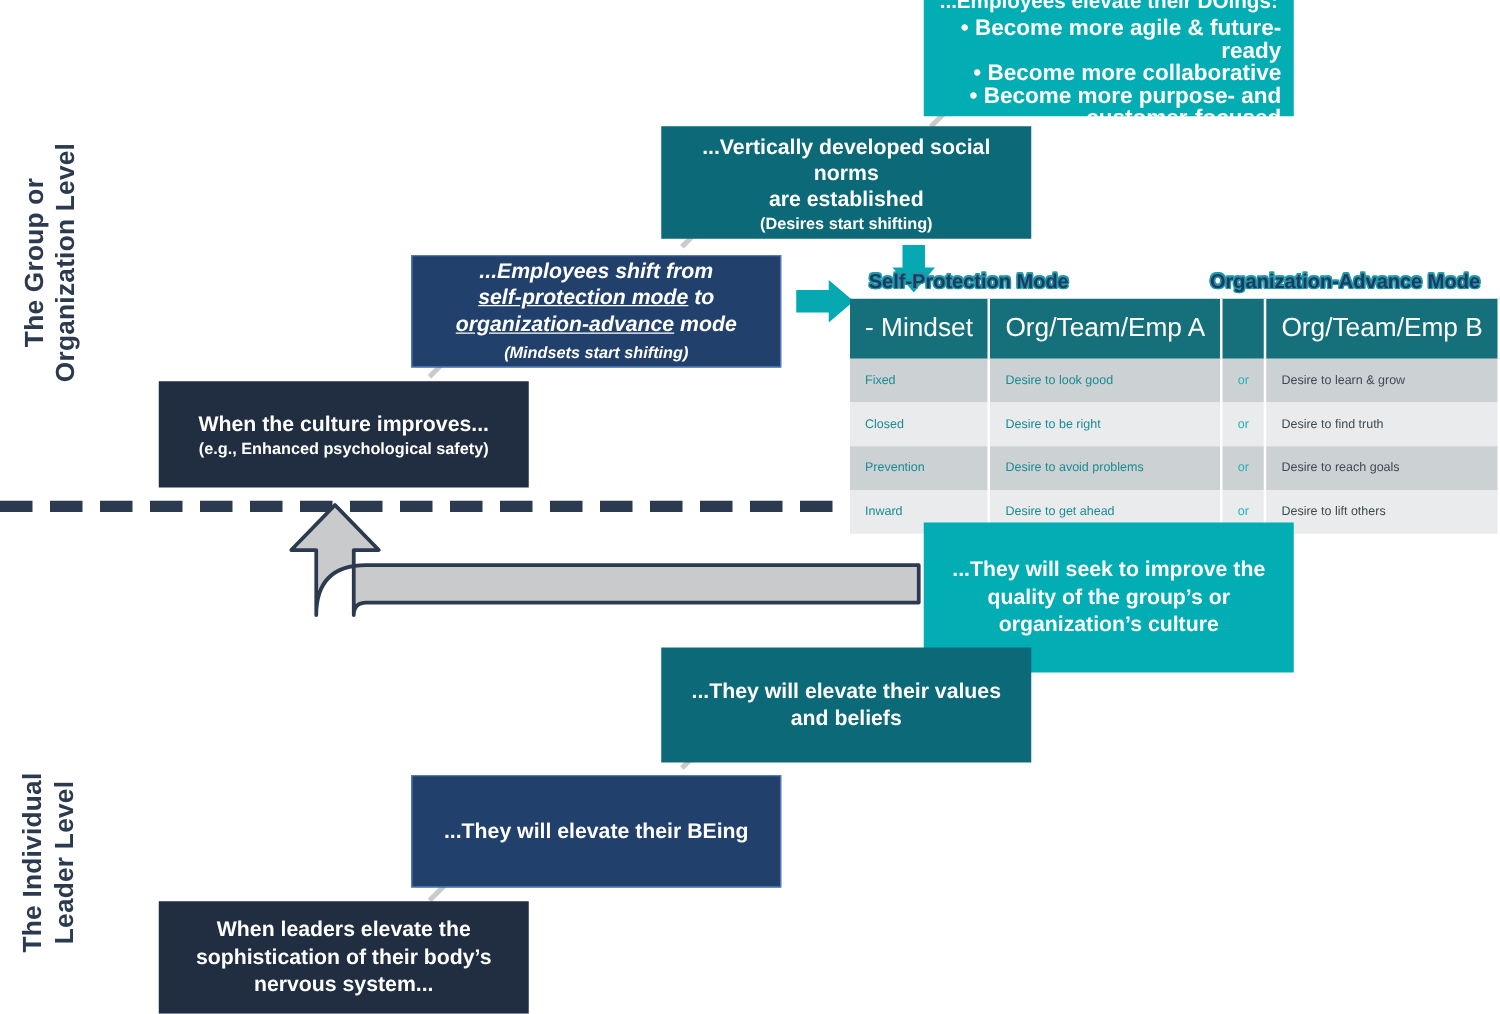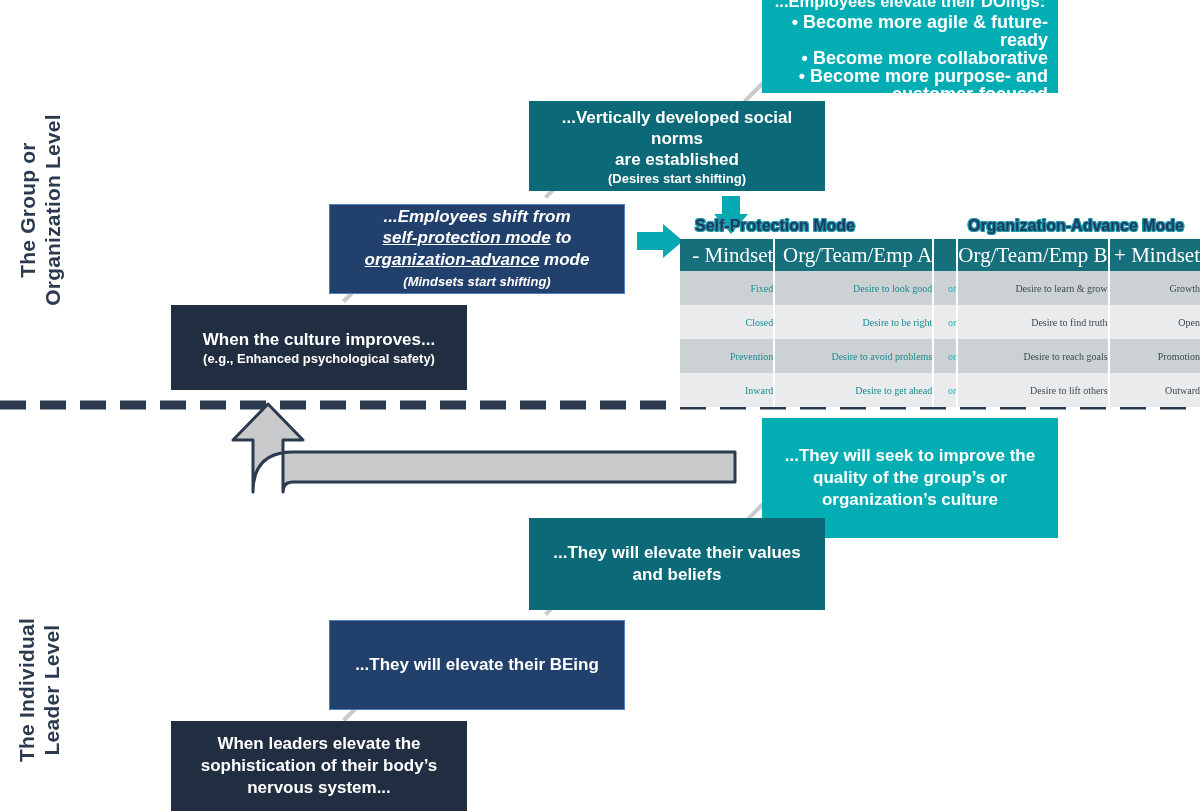--- a/index.html
+++ b/index.html
@@ -35,34 +35,33 @@
     text-align:center;
     color:#ffffff;
     font-weight:bold;
     padding:4px 10px;
   }
   .box .inner{width:100%;}
   .box .sub{font-size:13px;font-weight:bold;display:block;margin-top:1px;}
   .box .bullets{font-size:18px;font-weight:bold;line-height:18px;margin-top:2px;text-align:right;}
   .u{text-decoration:underline;}
 
-  .navy-dark{background:#212e42;margin-left:44px;}
+  .navy-dark{background:#212e42;}
   .navy{background:#22406c;border:1px solid #4f7ec0;}
   .teal-dark{background:#0c6a78;}
-  .teal-bright{background:#03adb4;margin-left:23px;}
+  .teal-bright{background:#03adb4;}
 
   
   #modetable{position:absolute;border-collapse:collapse;}
   #modetable td,#modetable th{
     box-sizing:border-box;
-    padding:0;
+    padding:12px;
     font-weight:normal;
-    text-align:right;
+    text-align:left;
     vertical-align:middle;
-    font-family:Liberation Serif, serif;
   }
   .thead td{
     background:#16707c;
     color:#ffffff;
     font-size:21px;
     height:32px;
     border-right:2px solid #ffffff;
     white-space:nowrap;
   }
   .thead td.gap{border-right:2px solid #ffffff;}

